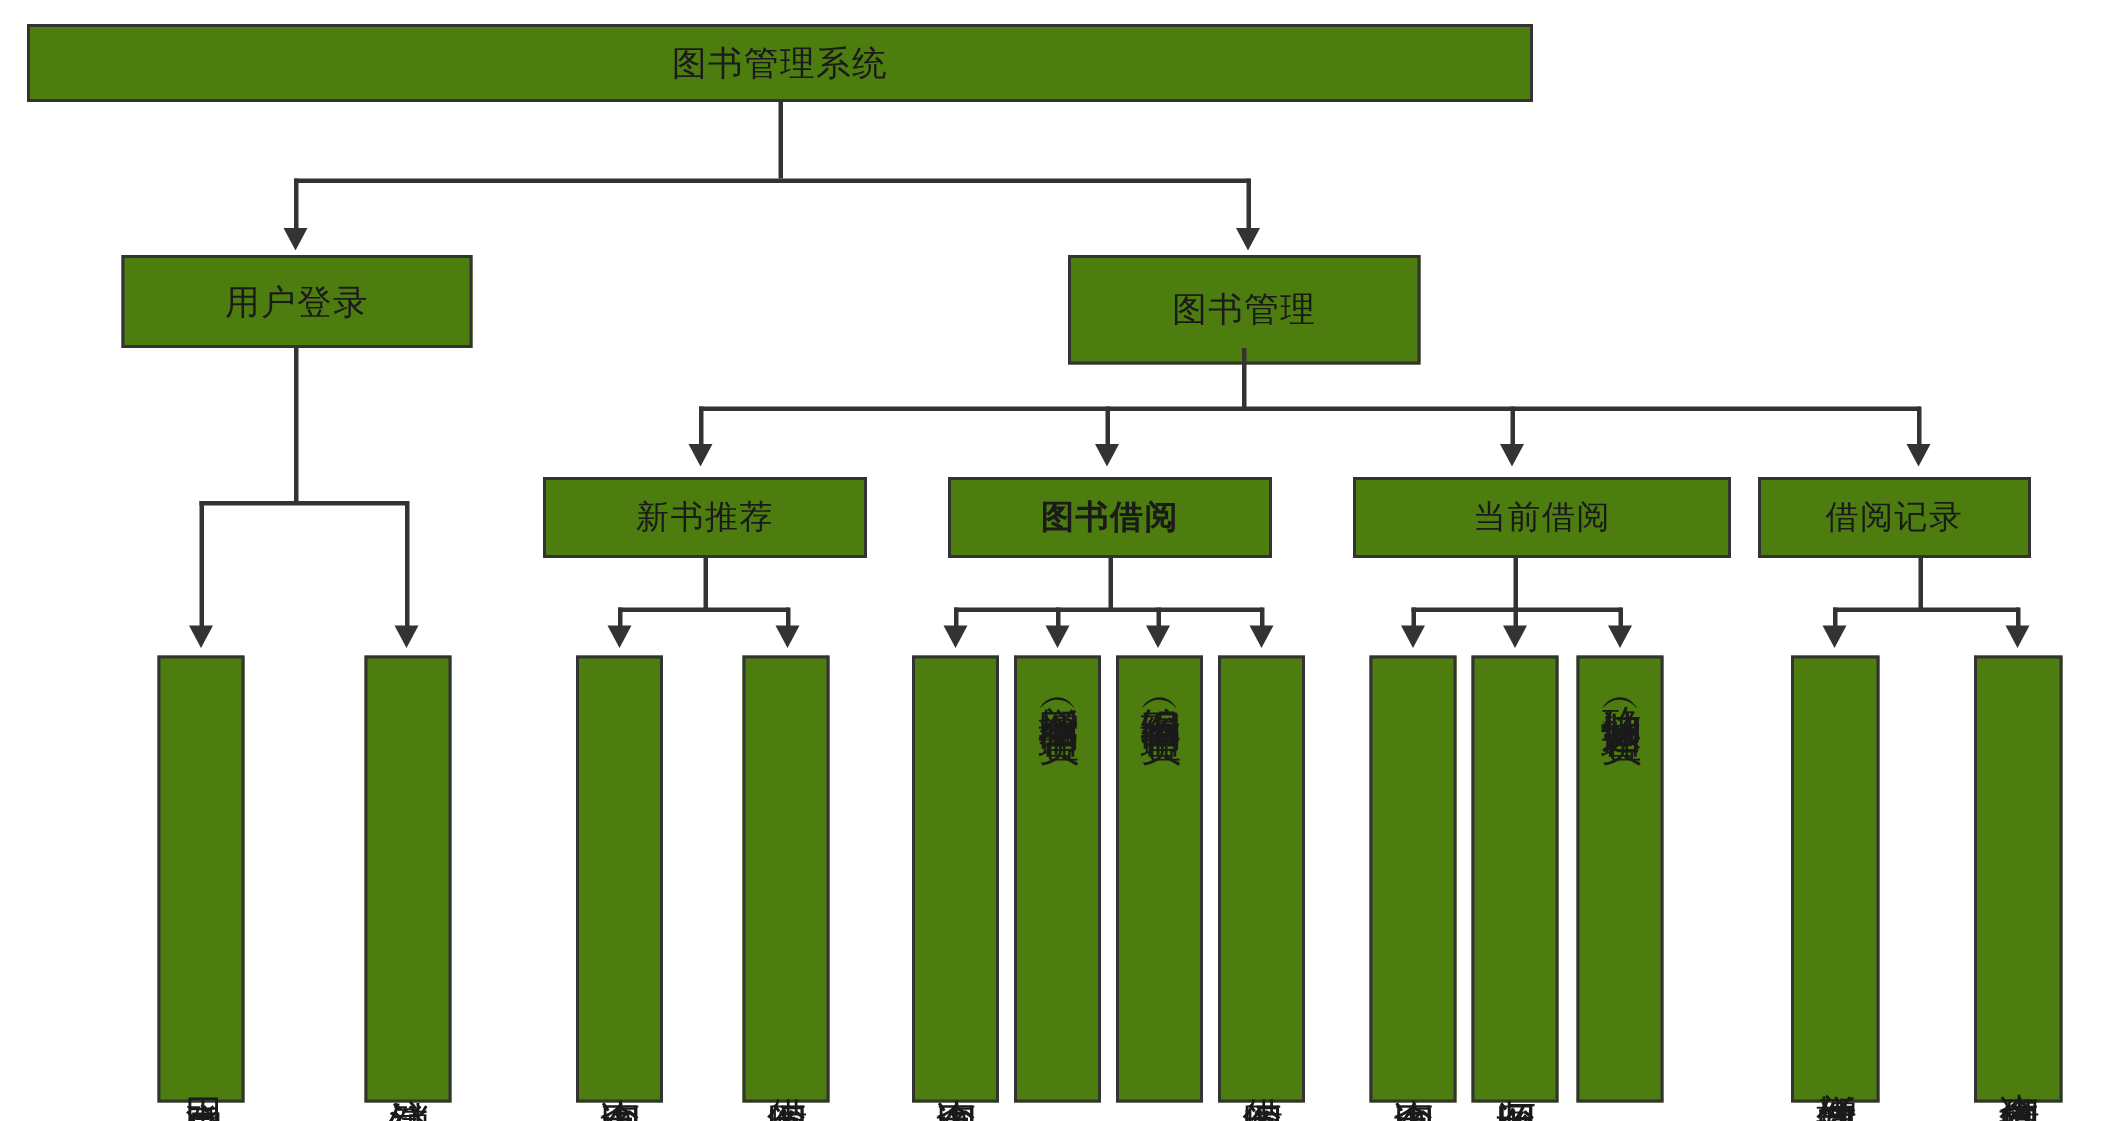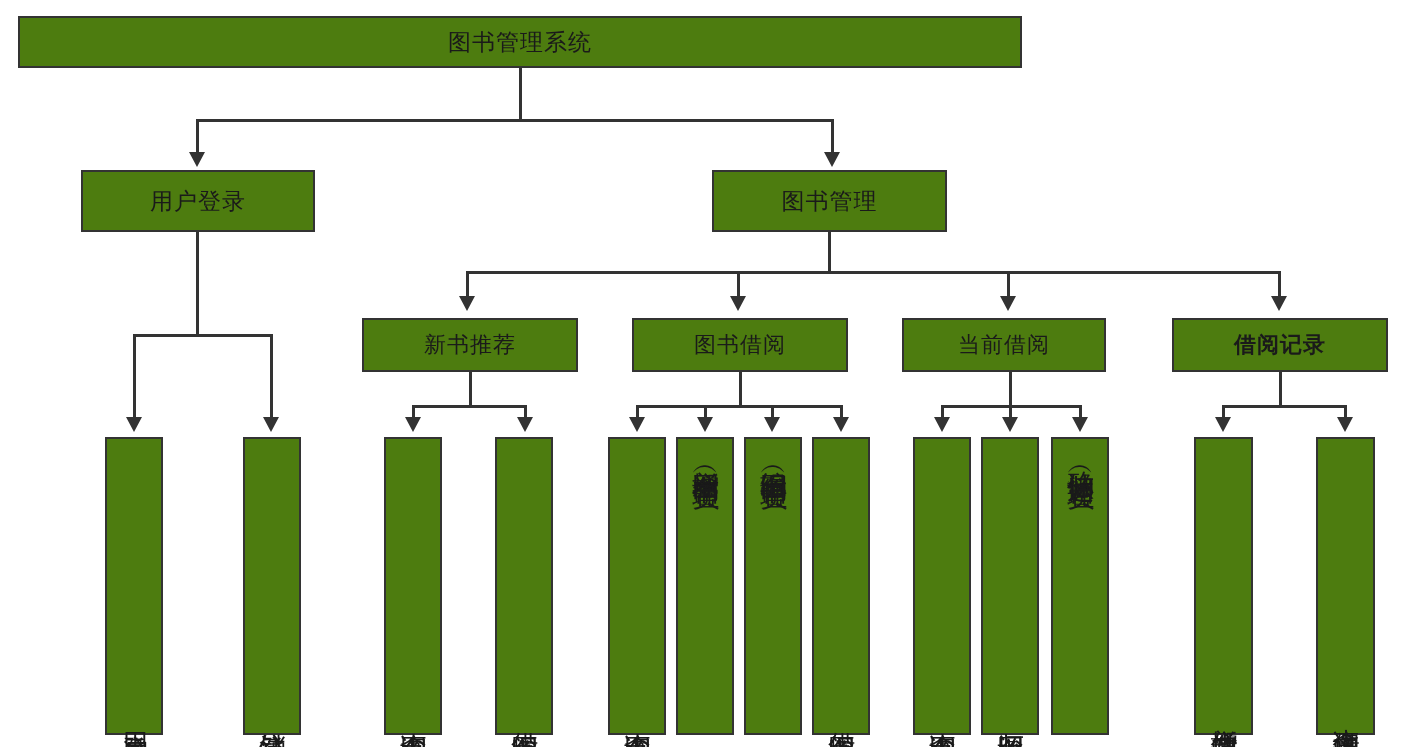--- a/index.html
+++ b/index.html
@@ -87,21 +87,21 @@
   <div class="ln h" style="left:196px;top:119px;width:637px;height:2.5px;"></div>
   <div class="ln v" style="left:196px;top:119px;height:34px;"></div>
   <div class="ln v" style="left:831px;top:119px;height:34px;"></div>
   <div class="arrow" style="left:189px;top:152px;"></div>
   <div class="arrow" style="left:824px;top:152px;"></div>
 
   <div class="node h" style="left:81px;top:170px;width:234px;height:62px;">
     <span class="lbl">用户登录</span>
   </div>
 
-  <div class="node h" style="left:712px;top:170px;width:235px;height:62px;">
+  <div class="node h" style="left:712px;top:170px;width:235px;height:73px;">
     <span class="lbl">图书管理</span>
   </div>
 
   <div class="ln v" style="left:196px;top:232px;height:103px;"></div>
   <div class="ln h" style="left:133px;top:334px;width:137px;height:2.5px;"></div>
   <div class="ln v" style="left:133px;top:334px;height:84px;"></div>
   <div class="ln v" style="left:270px;top:334px;height:84px;"></div>
   <div class="arrow" style="left:126px;top:417px;"></div>
   <div class="arrow" style="left:263px;top:417px;"></div>
 
@@ -112,27 +112,27 @@
   <div class="ln v" style="left:1007px;top:271px;height:26px;"></div>
   <div class="ln v" style="left:1278px;top:271px;height:26px;"></div>
   <div class="arrow" style="left:459px;top:296px;"></div>
   <div class="arrow" style="left:730px;top:296px;"></div>
   <div class="arrow" style="left:1000px;top:296px;"></div>
   <div class="arrow" style="left:1271px;top:296px;"></div>
 
   <div class="node l2" style="left:362px;top:318px;width:216px;height:54px;">
     <span class="lbl">新书推荐</span>
   </div>
-  <div class="node l2" style="left:632px;top:318px;width:216px;height:54px;">
+  <div class="node l2" style="left:632px;top:318px;width:216px;height:54px;font-weight:bold;">
     <span class="lbl">图书借阅</span>
   </div>
-  <div class="node l2" style="left:902px;top:318px;width:204px;height:54px;">
+  <div class="node l2" style="left:902px;top:318px;width:252px;height:54px;">
     <span class="lbl">当前借阅</span>
   </div>
-  <div class="node l2" style="left:1172px;top:318px;width:216px;height:54px;font-weight:bold;">
+  <div class="node l2" style="left:1172px;top:318px;width:182px;height:54px;">
     <span class="lbl">借阅记录</span>
   </div>
 
   <div class="ln v" style="left:469px;top:372px;height:34px;"></div>
   <div class="ln h" style="left:412px;top:405px;width:114px;height:2.5px;"></div>
   <div class="ln v" style="left:412px;top:405px;height:13px;"></div>
   <div class="ln v" style="left:524px;top:405px;height:13px;"></div>
   <div class="arrow" style="left:405px;top:417px;"></div>
   <div class="arrow" style="left:517px;top:417px;"></div>
 

